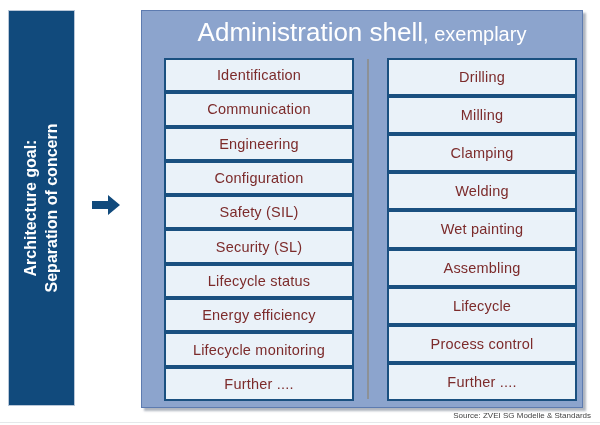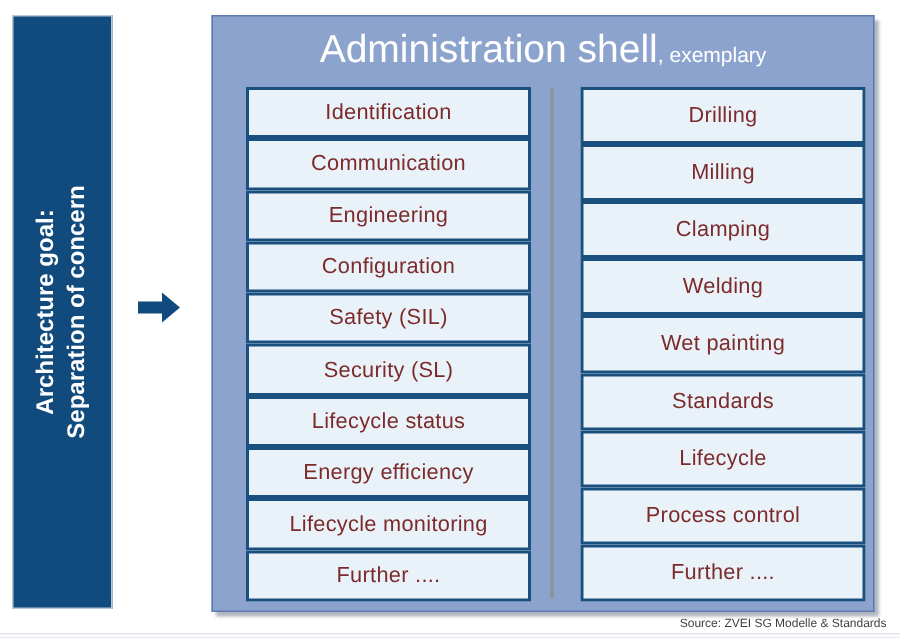--- a/index.html
+++ b/index.html
@@ -55,21 +55,21 @@
   }
   .panel-title {
     position: absolute;
     top: 6px; left: 0;
     width: 100%;
     text-align: center;
     color: #ffffff;
     white-space: nowrap;
   }
   .title-main  { font-size: 26px; margin-top: 16px; }
-  .title-suffix { font-size: 14px; }
+  .title-suffix { font-size: 20px; }
 
   .col {
     position: absolute;
     top: 47px; height: 343px;
     display: flex;
     flex-direction: column;
     justify-content: space-between;
   }
   .col-left  { left: 22px;  width: 190px; }
   .col-right { left: 245px; width: 190px; }
@@ -143,21 +143,21 @@
         <div class="box">Lifecycle monitoring</div>
         <div class="box">Further ....</div>
       </div>
     <div class="divider"></div>
     <div class="col col-right" id="col-right">
         <div class="box">Drilling</div>
         <div class="box">Milling</div>
         <div class="box">Clamping</div>
         <div class="box">Welding</div>
         <div class="box">Wet painting</div>
-        <div class="box">Standards</div>
+        <div class="box">Assembling</div>
         <div class="box">Lifecycle</div>
         <div class="box">Process control</div>
         <div class="box">Further ....</div>
       </div>
   </div>
 
   <div class="source">Source: ZVEI SG Modelle &amp; Standards</div>
   <div class="bottom-rule"></div>
 
 </div>

